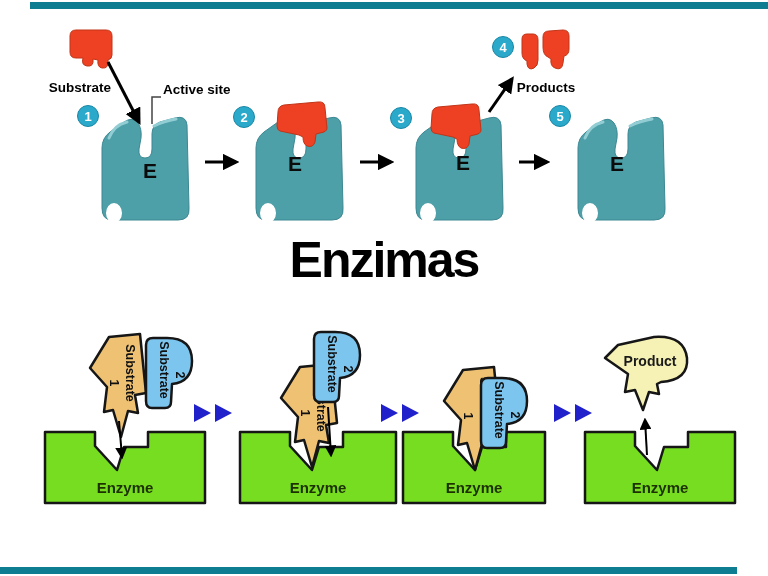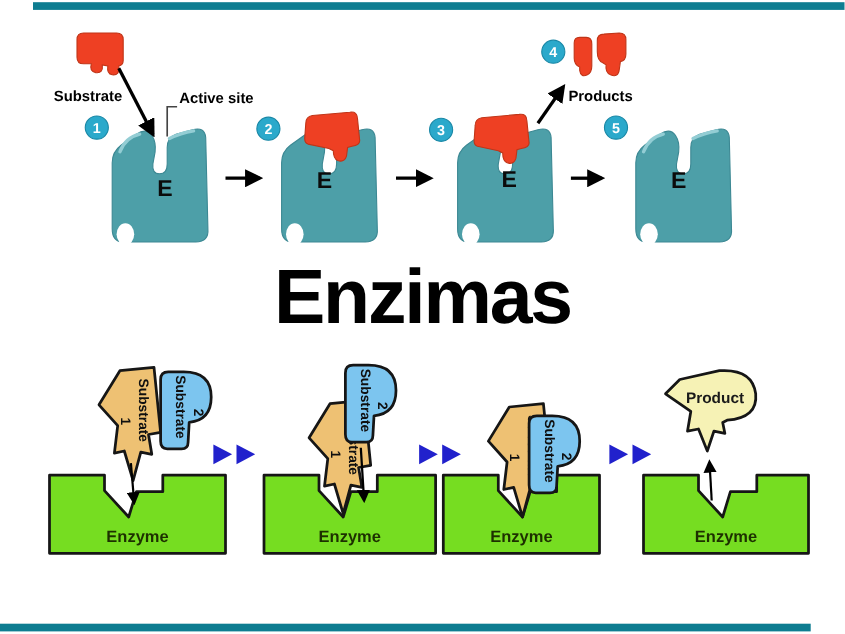--- a/index.html
+++ b/index.html
@@ -5,21 +5,21 @@
   html,body{margin:0;padding:0;background:#ffffff;}
   .slide{
     position:relative;width:768px;height:576px;background:#ffffff;overflow:hidden;
     font-family:"Liberation Sans",sans-serif;
   }
   .bar{position:absolute;}
   .top-svg{position:absolute;left:0;top:0;}
   .bottom-svg{position:absolute;left:0;top:325px;}
   .title{
     position:absolute;left:0;top:234px;width:768px;text-align:center;
-    font-family:"Liberation Sans",sans-serif;font-weight:bold;font-size:70px;
+    font-family:"Liberation Sans",sans-serif;font-weight:bold;font-size:50px;
     letter-spacing:-2px;color:#000;line-height:1.05;
   }
   .lbl{font:bold 13.5px "Liberation Sans",sans-serif;fill:#000;}
   .E-lbl{font:bold 21px "Liberation Sans",sans-serif;fill:#0b0b0b;}
   .badge-num{font:bold 13px "Liberation Sans",sans-serif;fill:#ffffff;}
   .enz-lbl{font:bold 15px "Liberation Sans",sans-serif;fill:#1d3000;}
   .sub-lbl{font:bold 12.5px "Liberation Sans",sans-serif;fill:#101010;}
   .prod-lbl{font:bold 14px "Liberation Sans",sans-serif;fill:#1a1a1a;}
 </style>
 </head>

